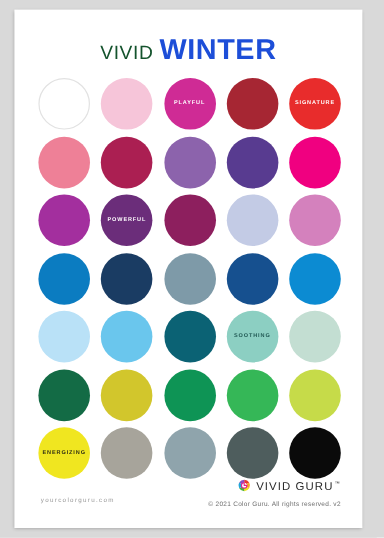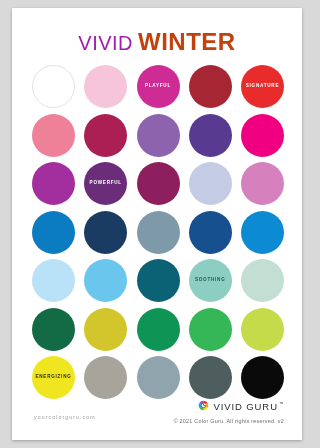--- a/index.html
+++ b/index.html
@@ -23,30 +23,30 @@
   }
   
   .title-bar {
     text-align: center;
     padding-top: 20px;
     height: 36px;
     box-sizing: border-box;
     white-space: nowrap;
   }
   .title-light {
-    font-size: 20px;
+    font-size: 16px;
     font-weight: 300;
     letter-spacing: 0.5px;
-    color: #a21caf;
+    color: #14532d;
   }
   .title-bold {
     font-size: 24px;
     font-weight: 700;
     letter-spacing: 0.5px;
-    color: #c2410c;
+    color: #1d4ed8;
     margin-left: 5px;
   }
   
   #grid {
     position: absolute;
     left: 20px;
     top: 57px;
     width: 252px;
   }
   .swatch-row {

